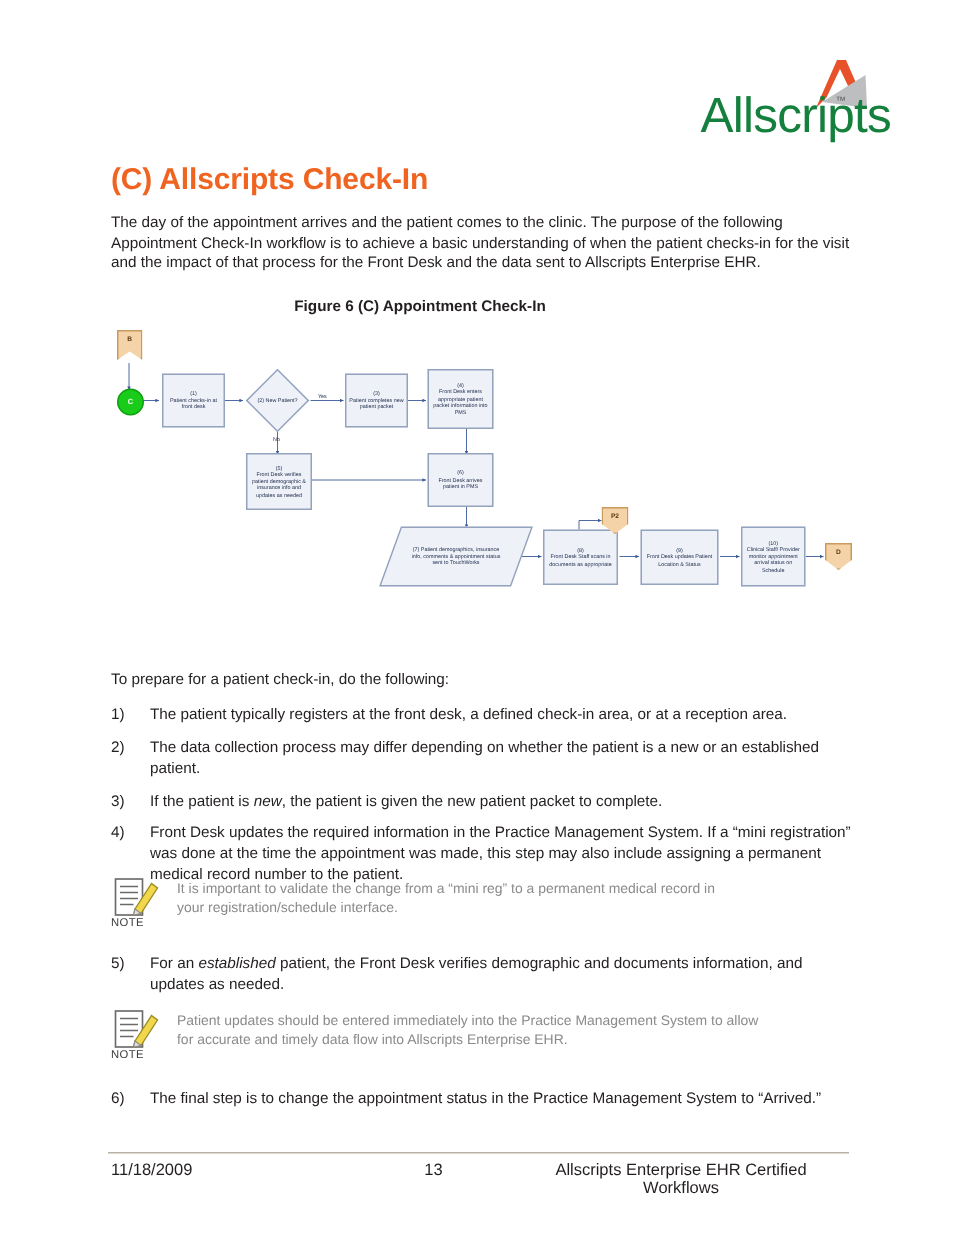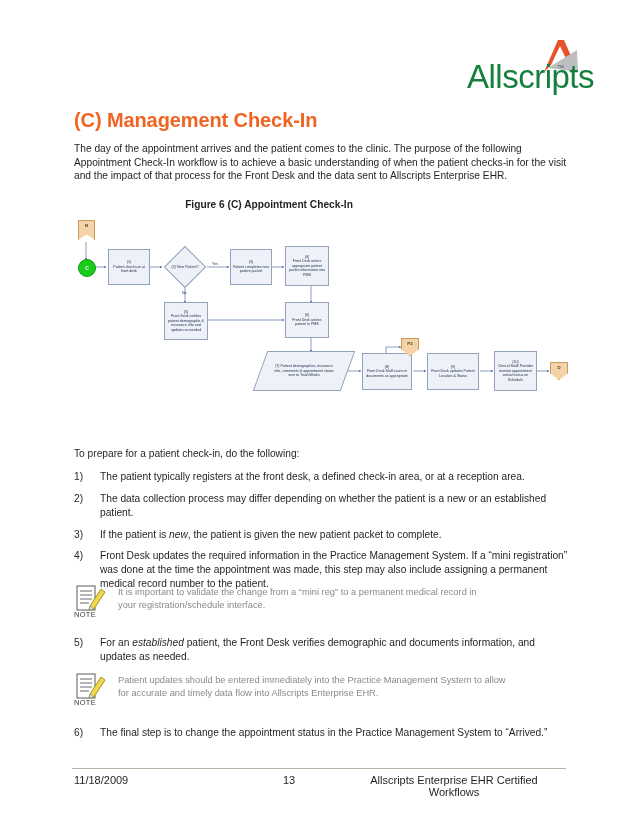--- a/index.html
+++ b/index.html
@@ -68,21 +68,21 @@
     width: 494px;
     font-size: 10.2px;
     line-height: 13.6px;
     text-align: left;
     color: #231f20;
   }
 
   
   .fig-caption {
     position: absolute;
-    left: 5px;
+    left: 16px;
     top: 199px;
     width: 528px;
     text-align: center;
     font-size: 10.2px;
     font-weight: bold;
     color: #231f20;
   }
 
   
   #flow {
@@ -289,21 +289,21 @@
 
 <div class="logo-wrap">
   <svg class="logo-mark" viewBox="0 0 64 34">
     <path d="M30 34 L44 2 L50 2 L64 34 L55 27 L46 8 L37 27 Z" fill="#e8522a"></path>
     <path d="M34 30 L63 12 L64 34 Z" fill="#bcbec0"></path>
   </svg>
   <div class="logo-word">Allscripts</div>
   <div class="logo-tm">™</div>
 </div>
 
-<h1 class="page-title">(C) Management Check-In</h1>
+<h1 class="page-title">(C) Allscripts Check-In</h1>
 
 <p class="intro">The day of the appointment arrives and the patient comes to the clinic.  The purpose of the following Appointment Check-In workflow is to achieve a basic understanding of when the patient checks-in for the visit and the impact of that process for the Front Desk and the data sent to Allscripts Enterprise EHR.</p>
 
 <div class="fig-caption">Figure 6 (C) Appointment Check-In</div>
 
 <div id="flow">
 
   <svg class="wires">
     <defs>
       <marker id="ah" markerWidth="5" markerHeight="5" refX="4" refY="2" orient="auto">

